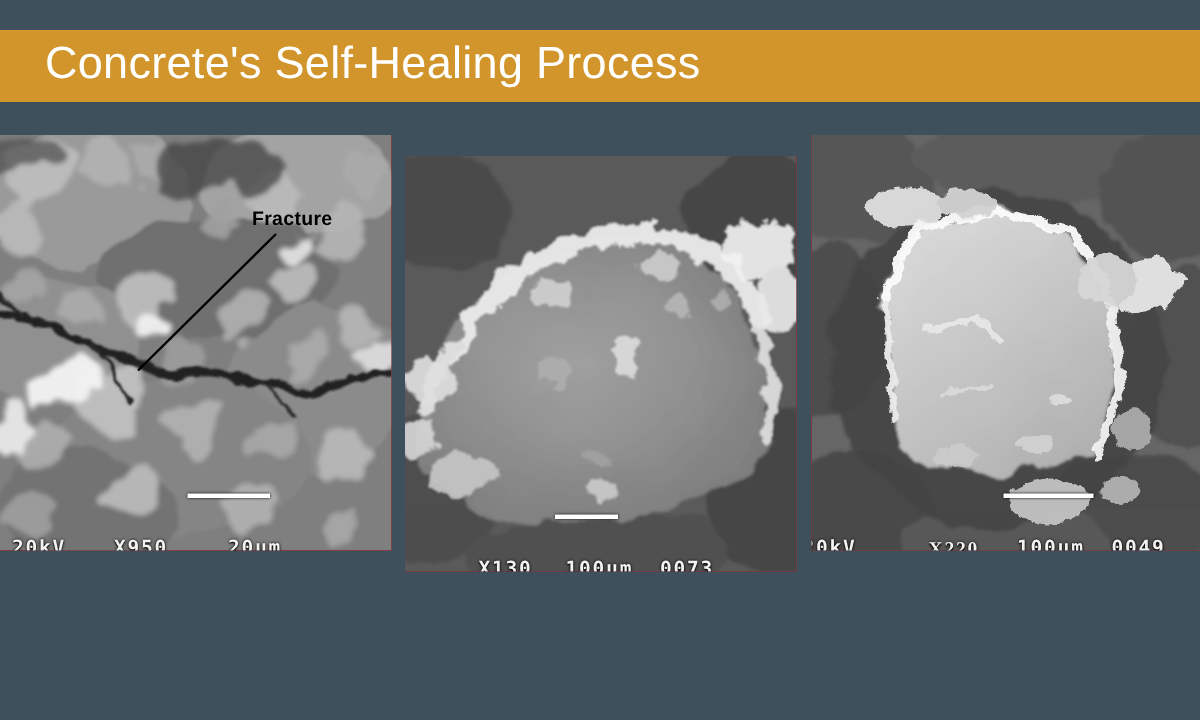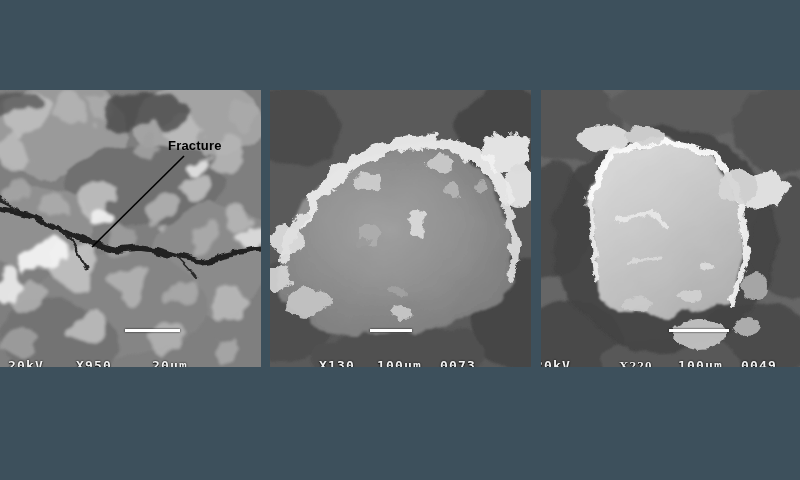--- a/index.html
+++ b/index.html
@@ -51,21 +51,21 @@
     height: 277px;
   }
   .panel {
     position: absolute;
     top: 0;
     height: 277px;
     overflow: hidden;
     background: #b91c1c;
   }
   #panel-0 { left: 0px;   width: 261px; }
-  #panel-1 { left: 270px; width: 261px; }
+  #panel-1 { left: 270px; width: 261px; margin-top: 14px; }
   #panel-2 { left: 541px; width: 259px; }
 
   .sem-svg {
     display: block;
     width: 100%;
     height: 100%;
   }
 
   
   .sem-info {
@@ -155,20 +155,23 @@
   }
   #caption-0 { left: 30px;  }
   #caption-1 { left: 273px; }
   #caption-2 { left: 573px; }
 </style>
 </head>
 <body>
 
 <div id="infographic">
 
+  <div id="title-bar">
+    <div id="title-text">Concrete's Self-Healing Process</div>
+  </div>
 
   <div id="panels">
 
     <div class="panel" id="panel-0">
       <svg class="sem-svg" viewBox="0 0 261 277" preserveAspectRatio="none">
         <defs>
           <filter id="grain0" x="0" y="0" width="100%" height="100%">
             <feTurbulence type="fractalNoise" baseFrequency="0.045" numOctaves="5" seed="7" result="t"></feTurbulence>
             <feColorMatrix in="t" type="matrix" values="0 0 0 0 0.52  0 0 0 0 0.52  0 0 0 0 0.52  0 0 0 0 1"></feColorMatrix>
           </filter>

